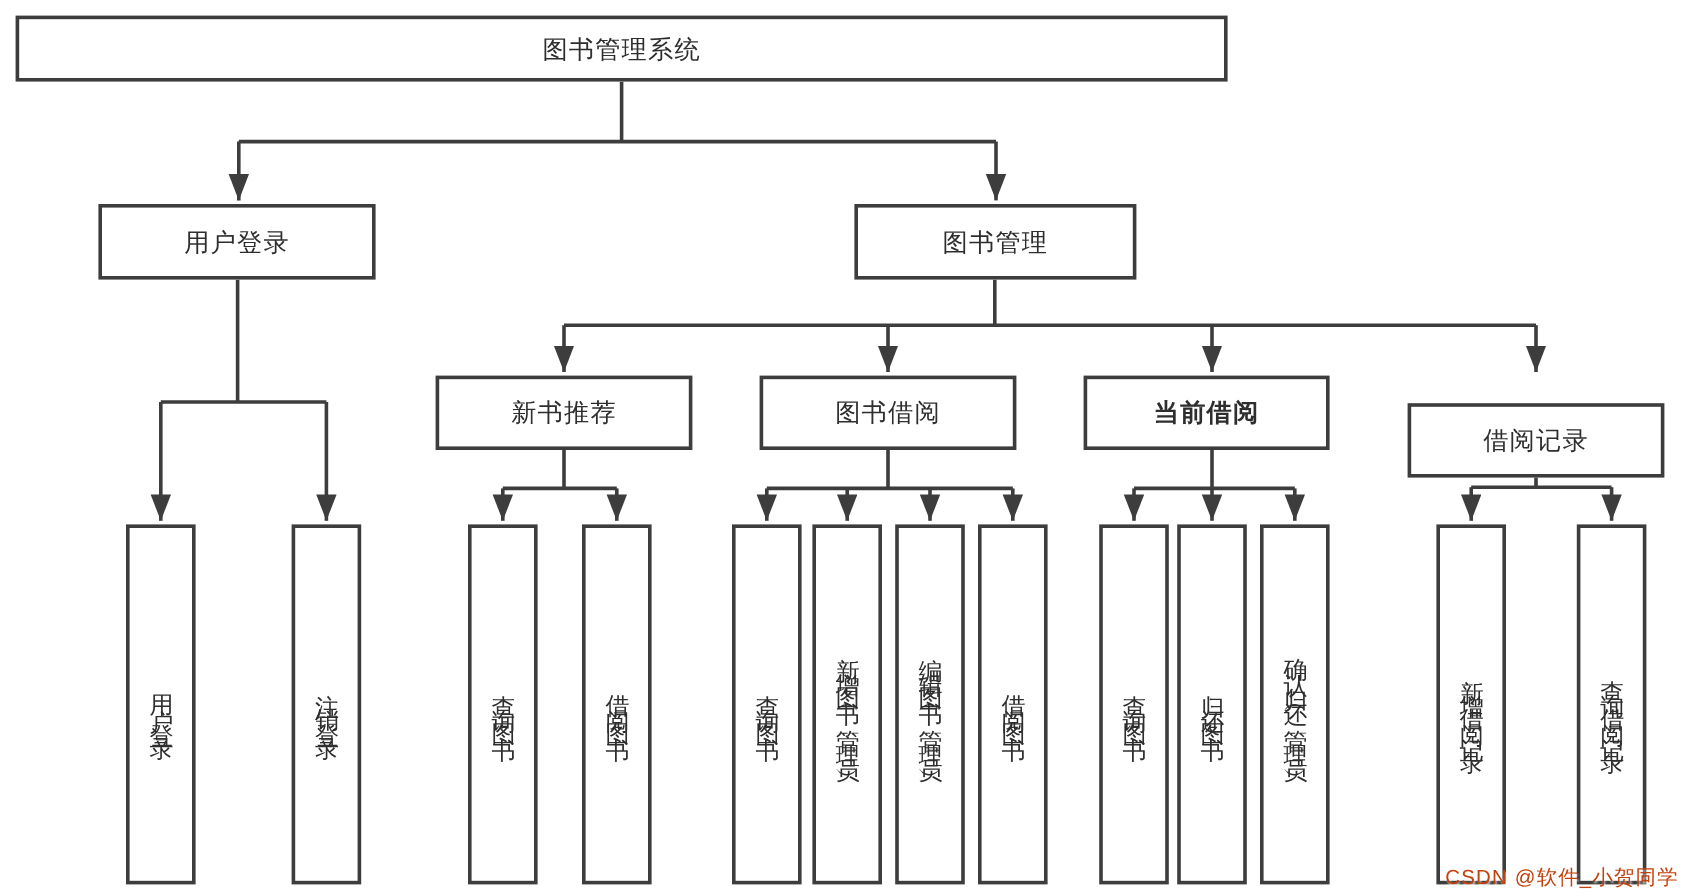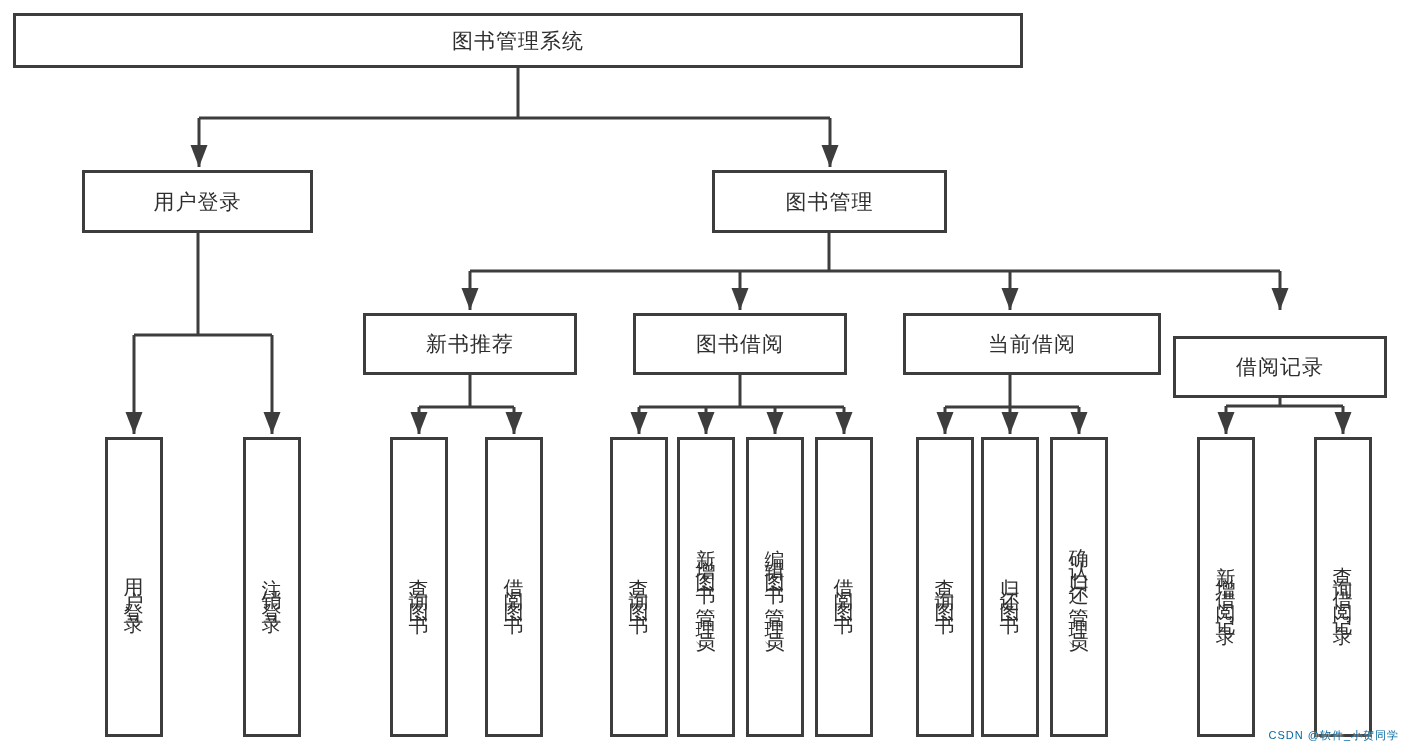--- a/index.html
+++ b/index.html
@@ -12,21 +12,21 @@
     position:absolute; box-sizing:border-box; background:#ffffff;
     border:3px solid #3d3d3d; display:flex; align-items:center; justify-content:center;
     text-align:center;
   }
   .h-label { font-size:21px; letter-spacing:1px; white-space:nowrap; }
   .leaf {
     writing-mode:vertical-rl; font-size:20px; letter-spacing:12px;
     line-height:1; display:flex; align-items:center; justify-content:center;
   }
   .watermark {
-    position:absolute; right:6px; bottom:4px; font-size:11px; color:#0369a1;
+    position:absolute; right:6px; bottom:4px; font-size:17px; color:#c2410c;
     letter-spacing:1px; text-shadow:1px 1px 2px rgba(255,255,255,0.9); white-space:nowrap;
   }
 </style>
 </head>
 <body>
 
 <div class="stage">
 
   <svg class="wires" viewBox="0 0 1405 747">
     <defs>
@@ -78,21 +78,21 @@
     </g>
   </svg>
 
   <div class="box h-label" style="left:13px; top:13px; width:1010px; height:55px;">图书管理系统</div>
 
   <div class="box h-label" style="left:82px; top:170px; width:231px; height:63px;">用户登录</div>
   <div class="box h-label" style="left:712px; top:170px; width:235px; height:63px;">图书管理</div>
 
   <div class="box h-label" style="left:633px; top:313px; width:214px; height:62px;">图书借阅</div>
   <div class="box h-label" style="left:363px; top:313px; width:214px; height:62px;">新书推荐</div>
-  <div class="box h-label" style="left:903px; top:313px; width:258px; height:62px;">当前借阅</div>
+  <div class="box h-label" style="left:903px; top:313px; width:205px; height:62px;font-weight:bold;">当前借阅</div>
   <div class="box h-label" style="left:1173px; top:313px; width:214px; height:62px;margin-top:23px;">借阅记录</div>
 
   <div class="box leaf" style="left:105px; top:437px; width:58px; height:300px;">用户登录</div>
   <div class="box leaf" style="left:243px; top:437px; width:58px; height:300px;">注销登录</div>
 
   <div class="box leaf" style="left:390px; top:437px; width:58px; height:300px;">查询图书</div>
   <div class="box leaf" style="left:485px; top:437px; width:58px; height:300px;">借阅图书</div>
 
   <div class="box leaf" style="left:610px; top:437px; width:58px; height:300px;">查询图书</div>
   <div class="box leaf" style="left:677px; top:437px; width:58px; height:300px;">新增图书（管理员）</div>

